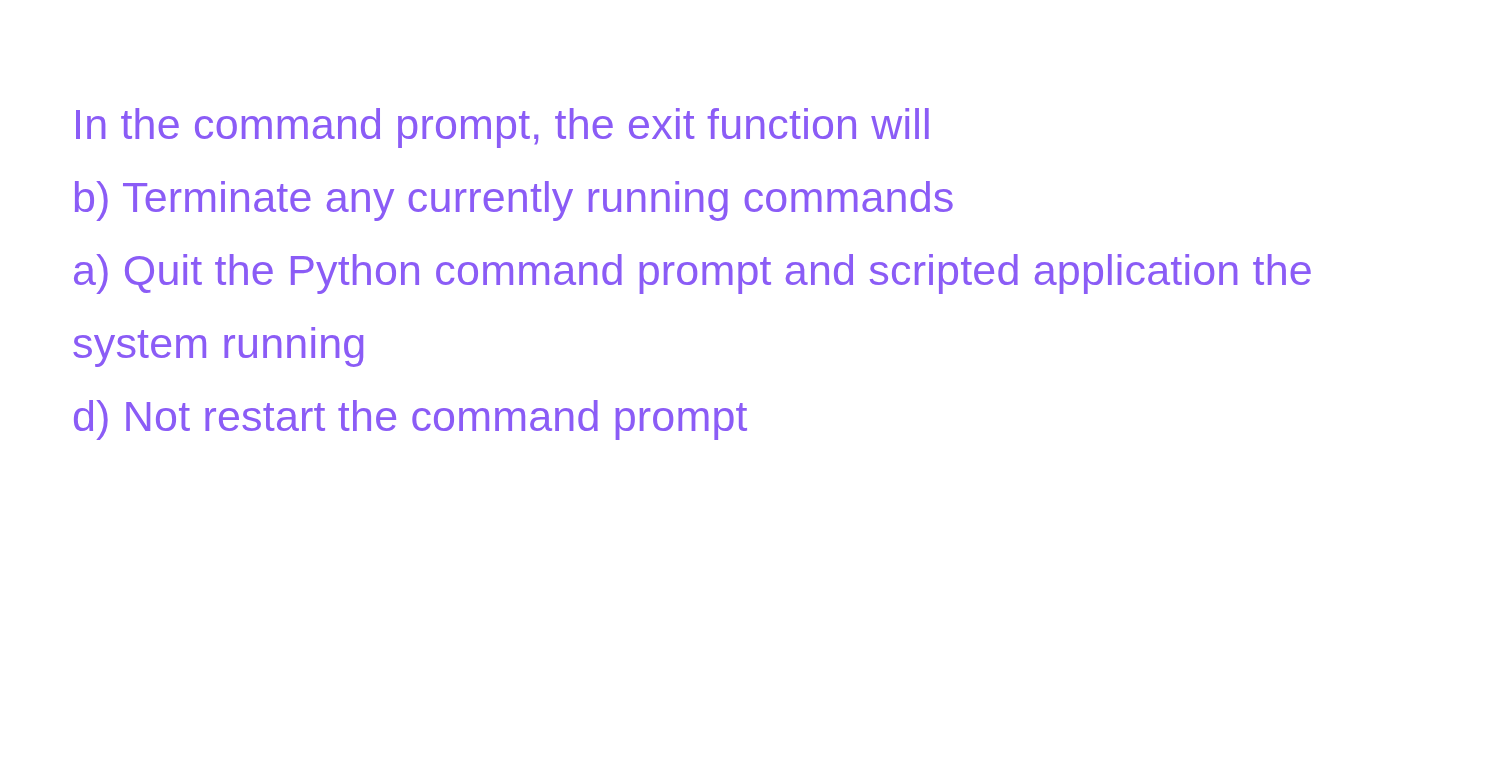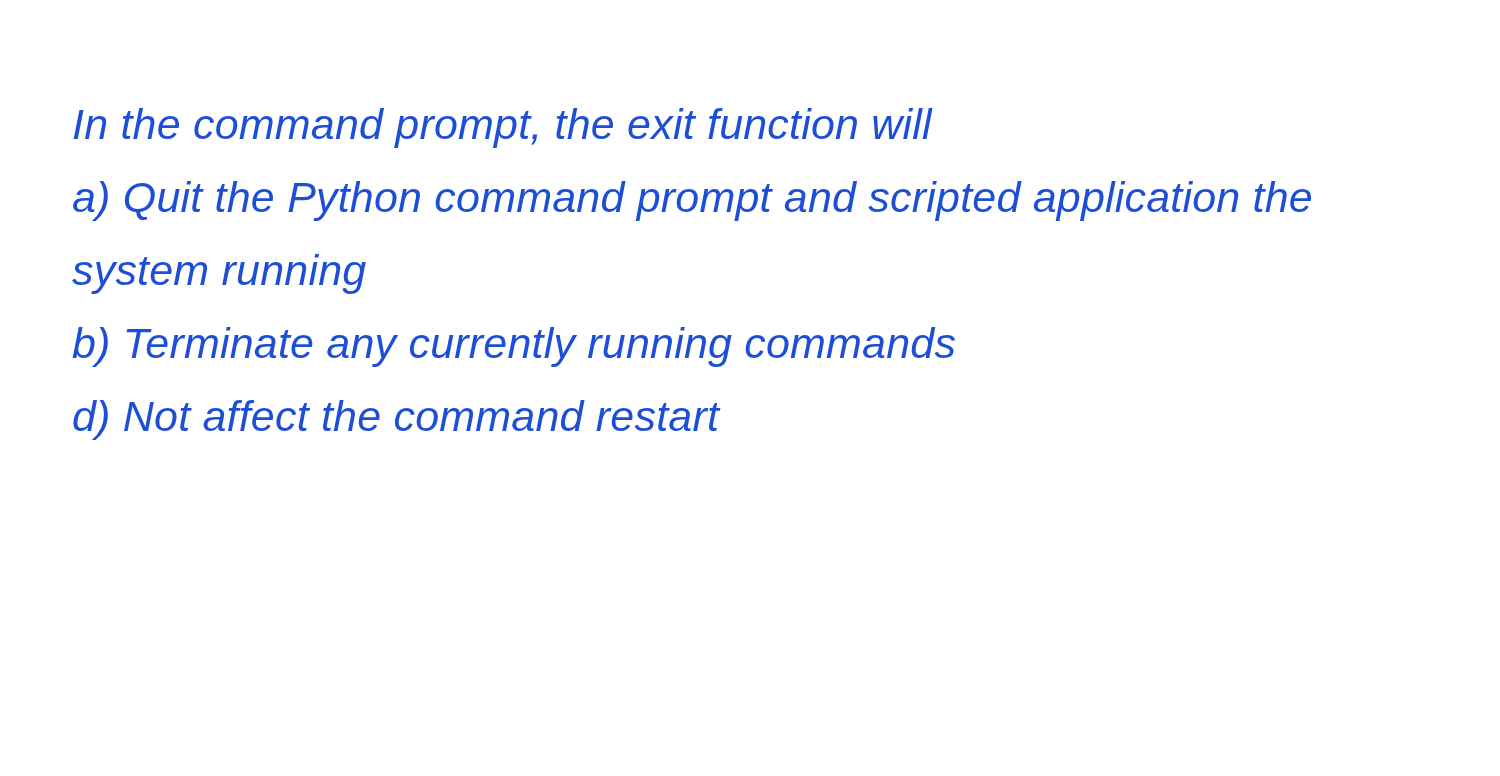--- a/index.html
+++ b/index.html
@@ -10,41 +10,40 @@
     body {
       width: 1500px;
       height: 776px;
       background: #ffffff;
       font-family: -apple-system, BlinkMacSystemFont, "Segoe UI", Helvetica, Arial, sans-serif;
       padding: 88px 72px;
     }
     .question-container {
       font-size: 43px;
       line-height: 1.7;
-      color: #1d4ed8;
+      color: #8b5cf6;
       letter-spacing: 0.2px;
-      font-style: italic;
     }
     .question-stem {
       display: block;
     }
     .option {
       display: block;
     }
   </style>
 </head>
 <body>
 
 <div class="question-container">
   <span class="question-stem">In the command prompt, the exit function will</span>
   <span class="option">
+    <span>b)</span>
+    <span>Terminate any currently running commands</span>
+  </span>
+  <span class="option">
     <span>a)</span>
     <span>Quit the Python command prompt and scripted application the system running</span>
   </span>
   <span class="option">
-    <span>b)</span>
-    <span>Terminate any currently running commands</span>
-  </span>
-  <span class="option">
     <span>d)</span>
-    <span>Not affect the command restart</span>
+    <span>Not restart the command prompt</span>
   </span>
 </div>
 
 </body></html>

